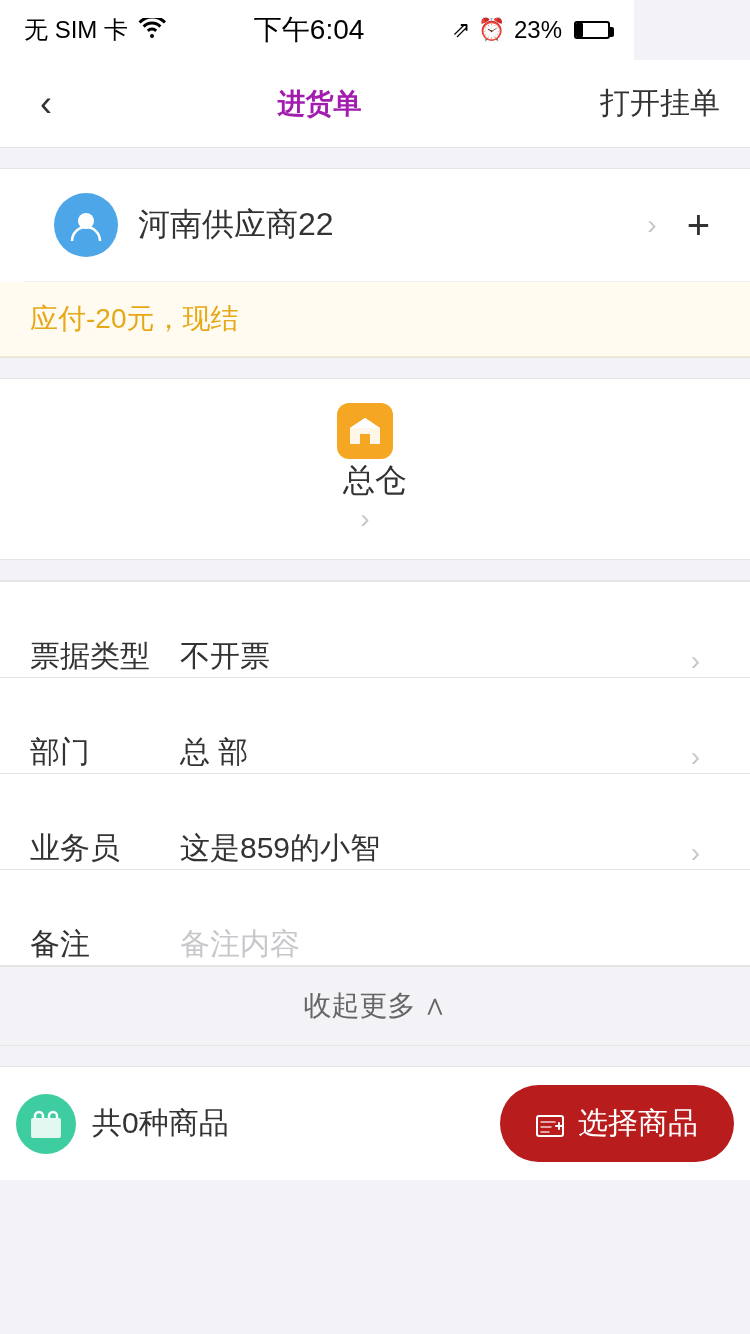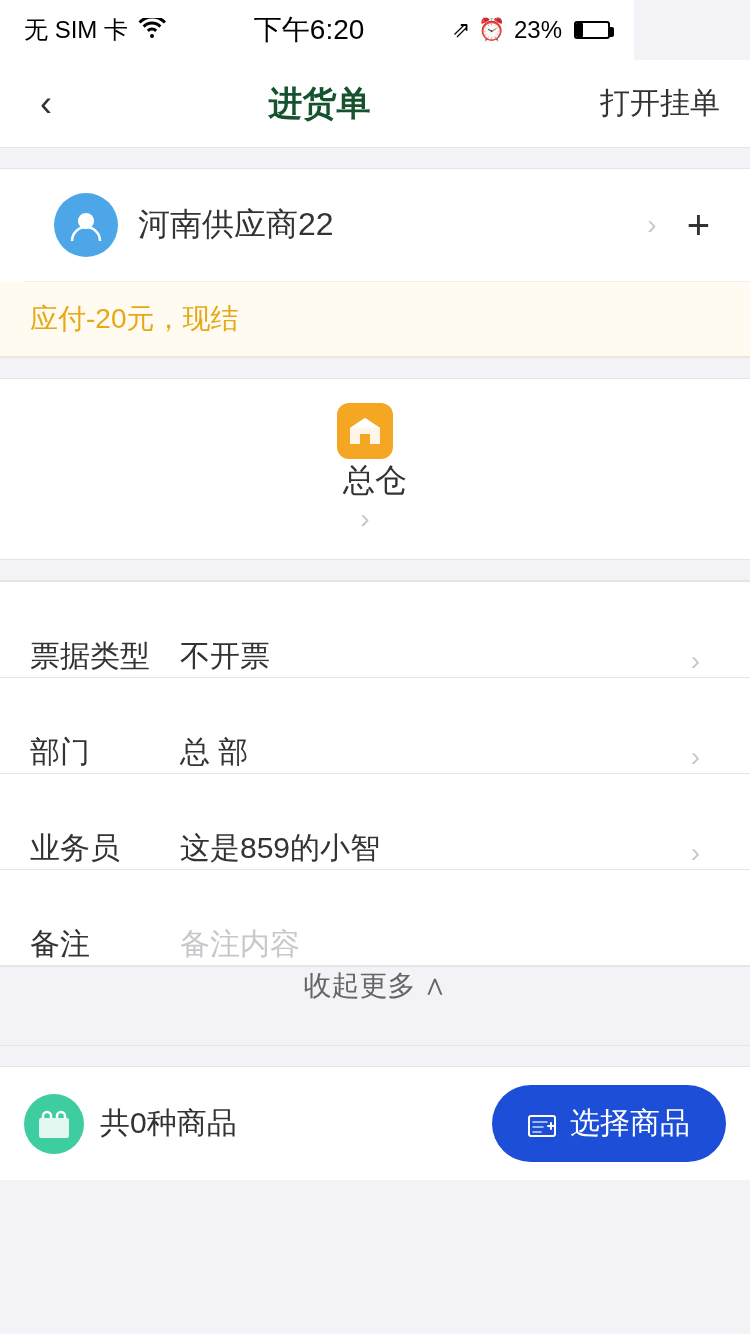--- a/index.html
+++ b/index.html
@@ -53,23 +53,23 @@
       padding: 0 30px;
       border-bottom: 1px solid #e5e5e5;
     }
     .nav-back {
       font-size: 36px;
       color: #333;
       cursor: pointer;
       padding: 10px;
     }
     .nav-title {
-      font-size: 34px;
+      font-size: 28px;
       font-weight: 600;
-      color: #14532d;
+      color: #a21caf;
     }
     .nav-action {
       font-size: 30px;
       color: #333;
       cursor: pointer;
       margin-left: 23px;
     }
 
     
     .section-gap {
@@ -181,20 +181,21 @@
       font-size: 30px;
       color: #c7c7cc;
       padding-left: 10px;
     }
 
     
     .collapse-row {
       background: #f2f2f7;
       height: 80px;
       display: flex;
+      align-items: center;
       justify-content: center;
       cursor: pointer;
       border-top: 1px solid #e5e5e5;
       border-bottom: 1px solid #e5e5e5;
     }
     .collapse-text {
       font-size: 28px;
       color: #666;
     }
     .product-count-icon {
@@ -205,21 +206,21 @@
       display: flex;
       align-items: center;
       justify-content: center;
       margin-right: 16px;
     }
     .product-count-text {
       font-size: 30px;
       color: #333;
     }
     .select-product-btn {
-      background: #1d4ed8;
+      background: #b91c1c;
       border-radius: 40px;
       padding: 18px 36px;
       color: #fff;
       font-size: 30px;
       display: flex;
       align-items: center;
       gap: 10px;
       cursor: pointer;
     }
 
@@ -255,21 +256,21 @@
 
 <div class="status-bar">
   <div class="status-left">
     <span>无 SIM 卡</span>
     <span>
       <svg width="28" height="20" viewBox="0 0 28 20">
           <path d="M14 16a2 2 0 1 1 0 4 2 2 0 0 1 0-4zm-5.2-4.2a7.3 7.3 0 0 1 10.4 0l-2.1 2.1a4.3 4.3 0 0 0-6.2 0l-2.1-2.1zm-4.2-4.2a13 13 0 0 1 18.8 0l-2.1 2.1a10 10 0 0 0-14.6 0L4.6 7.6zm-4.1-4.1A18.7 18.7 0 0 1 28 3.5l-2.1 2.1A15.7 15.7 0 0 0 2.6 5.6L.5 3.5z" fill="#000"></path>
         </svg>
     </span>
   </div>
-  <div class="status-center">下午6:20</div>
+  <div class="status-center">下午6:04</div>
   <div class="status-right">
     <span style="font-size:22px;">⇗</span>
     <span style="font-size:22px;">⏰</span>
     <span>23%</span>
     <span class="battery">
       <div class="battery-fill"></div>
     </span>
   </div>
 </div>
 
@@ -339,21 +340,21 @@
     <span class="form-placeholder">备注内容</span>
   </div>
 </div>
 
 <div class="collapse-row">
   <span class="collapse-text">收起更多 ∧</span>
 </div>
 
 <div style="height: 20px; background: #f2f2f7;"></div>
 
-<div style="background:#fff; display:flex; align-items:center; padding: 18px 24px; border-top: 1px solid #e5e5e5;">
+<div style="background:#fff; display:flex; align-items:center; padding: 18px 16px; border-top: 1px solid #e5e5e5;">
   <div class="product-count-icon">
     <svg width="34" height="28" viewBox="0 0 34 28" fill="none">
       <rect x="2" y="8" width="30" height="20" rx="2" fill="#fff" opacity="0.85"></rect>
       <path d="M6 8V6a4 4 0 0 1 8 0v2M20 8V6a4 4 0 0 1 8 0v2" stroke="#fff" stroke-width="2.5" fill="none"></path>
     </svg>
   </div>
   <span class="product-count-text">共0种商品</span>
   <div style="flex:1"></div>
   <div class="select-product-btn">
     <svg width="32" height="28" viewBox="0 0 32 28" fill="none">

